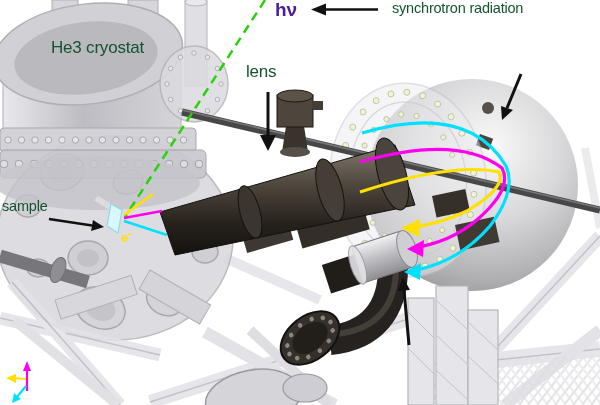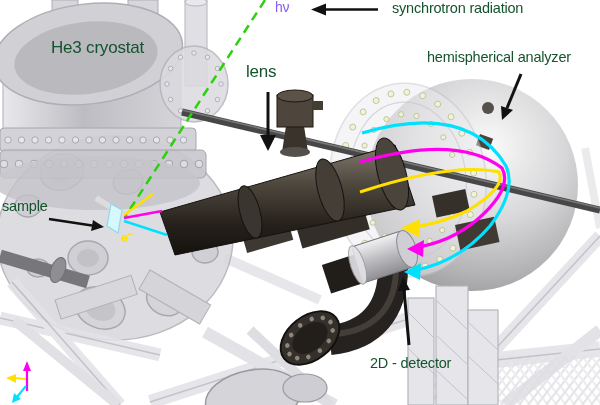--- a/index.html
+++ b/index.html
@@ -2,21 +2,21 @@
 <html><head>
 <meta charset="utf-8">
 <style>
   html,body{margin:0;padding:0;background:#fff;}
   #figure{position:relative;width:600px;height:405px;background:#ffffff;overflow:hidden;
           font-family:"Liberation Sans",sans-serif;border-bottom:2px solid #1c1c1c;}
   #scene{position:absolute;left:0;top:0;}
   .fig-label{position:absolute;font-size:14.5px;color:#14532d;white-space:nowrap;
              letter-spacing:-0.2px;line-height:1.05;}
   .fig-label.big{font-size:17px;}
-  .fig-label.green{color:#8b5cf6;font-weight:normal;font-size:14px;}
+  .fig-label.green{color:#4c1d95;font-weight:bold;font-size:19px;}
   .fig-label.yellow{color:#ffe000;font-weight:bold;font-size:13px;}
 </style>
 </head>
 <body>
 
 <div id="figure">
 
 <svg id="scene" width="600" height="405" viewBox="0 0 600 405">
   <defs>
     <radialGradient id="sphereGrad" cx="0.58" cy="0.32" r="0.78">
@@ -361,18 +361,16 @@
     <polygon points="16,374 16,383 6,378" stroke="none" fill="#ffe000"></polygon>
     <line x1="26" y1="386" x2="17" y2="397" stroke="#00e1ff"></line>
     <polygon points="14,393 21,399 12,403" stroke="none" fill="#00e1ff"></polygon>
   </g>
 </svg>
 
 <div class="fig-label green" style="left:275px;top:0px;">hν</div>
 <div class="fig-label" style="left:392px;top:1px;">synchrotron radiation</div>
 <div class="fig-label big" style="left:51px;top:39px;">He3 cryostat</div>
 <div class="fig-label big" style="left:246px;top:63px;">lens</div>
-<div class="fig-label" style="left:427px;top:50px;">hemispherical analyzer</div>
 <div class="fig-label" style="left:2px;top:199px;text-align:center;">sample</div>
 <div class="fig-label yellow" style="left:121px;top:231px;">e⁻</div>
-<div class="fig-label" style="left:370px;top:356px;">2D - detector</div>
 
 </div>
 
 </body></html>

